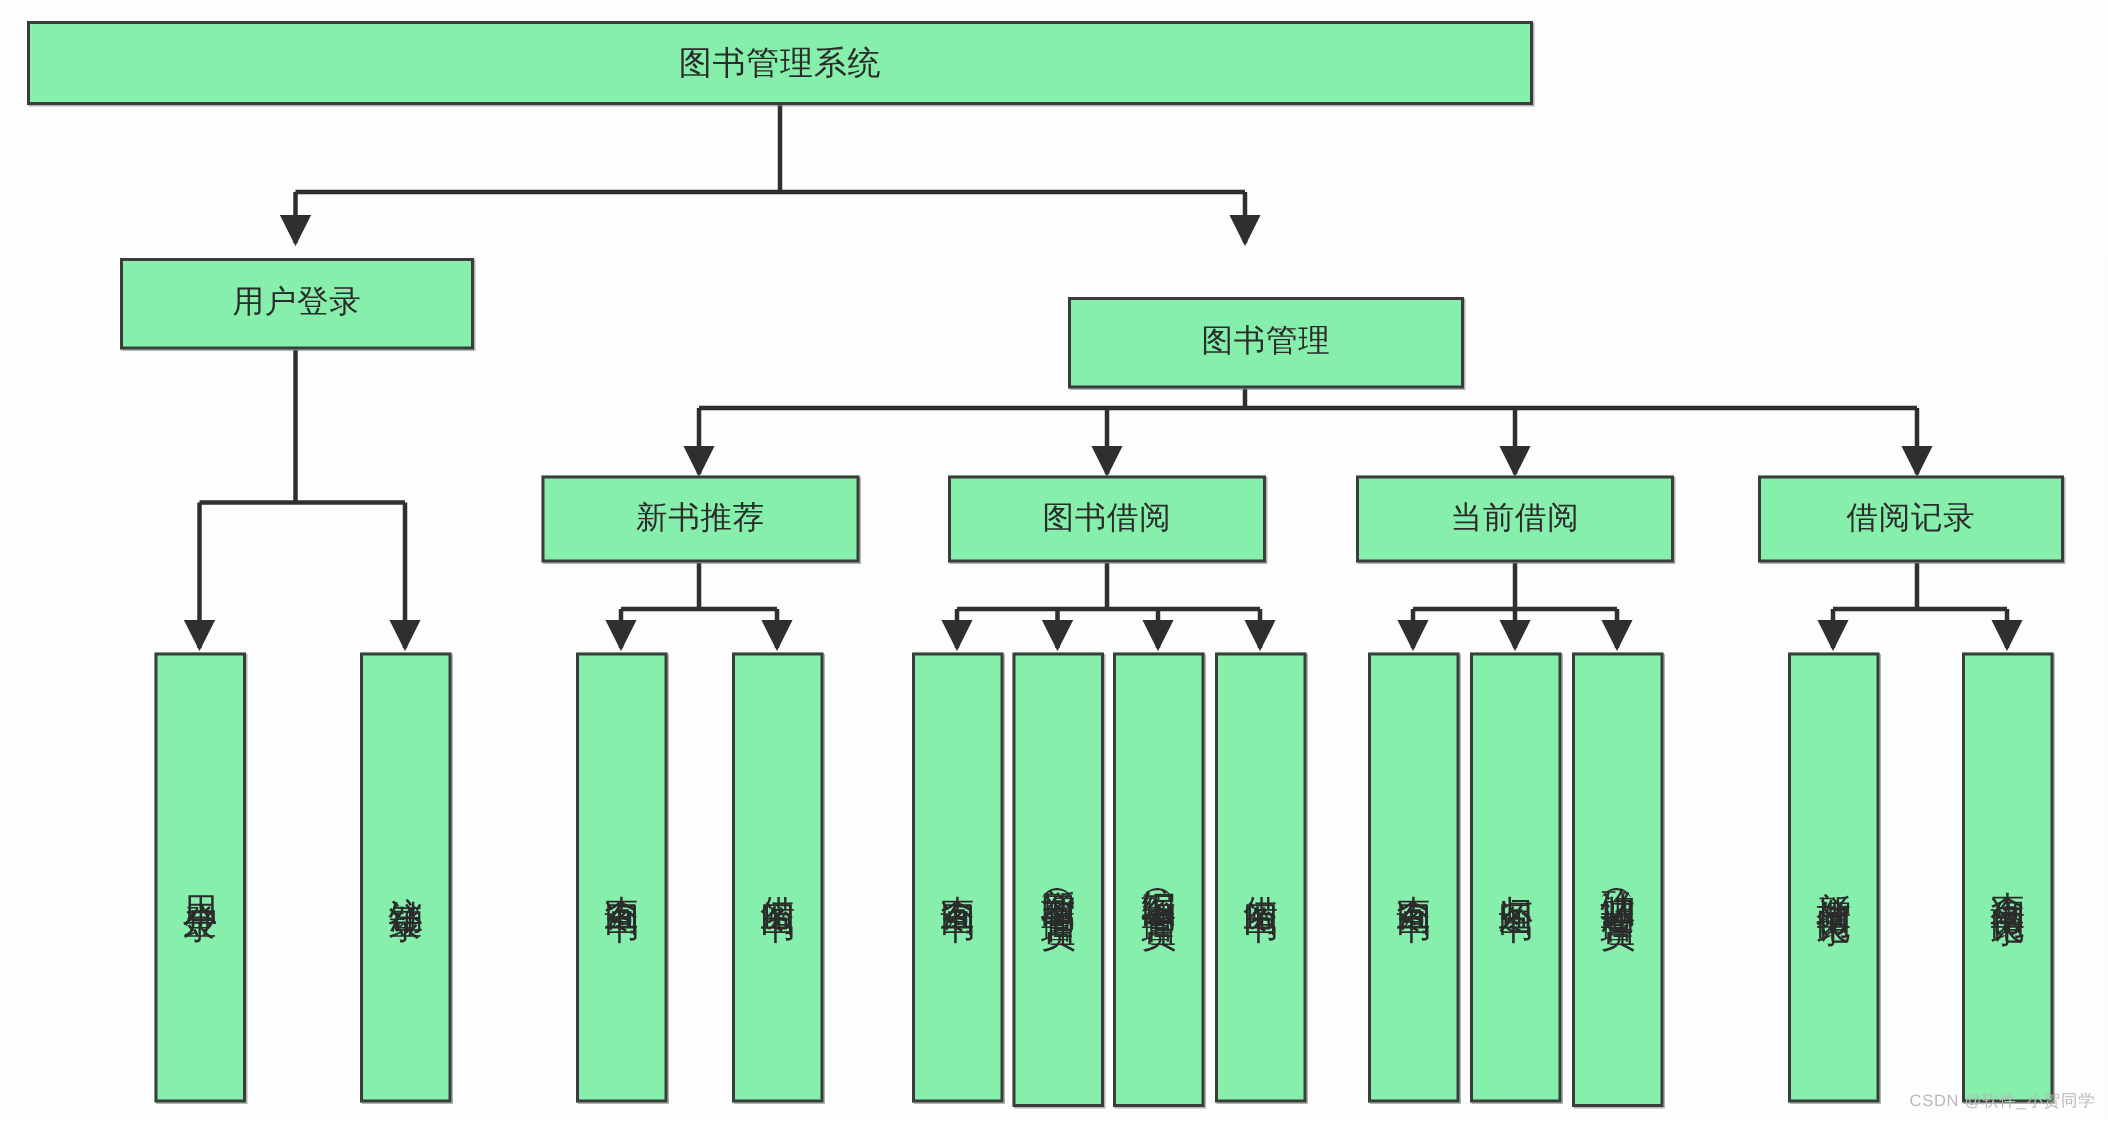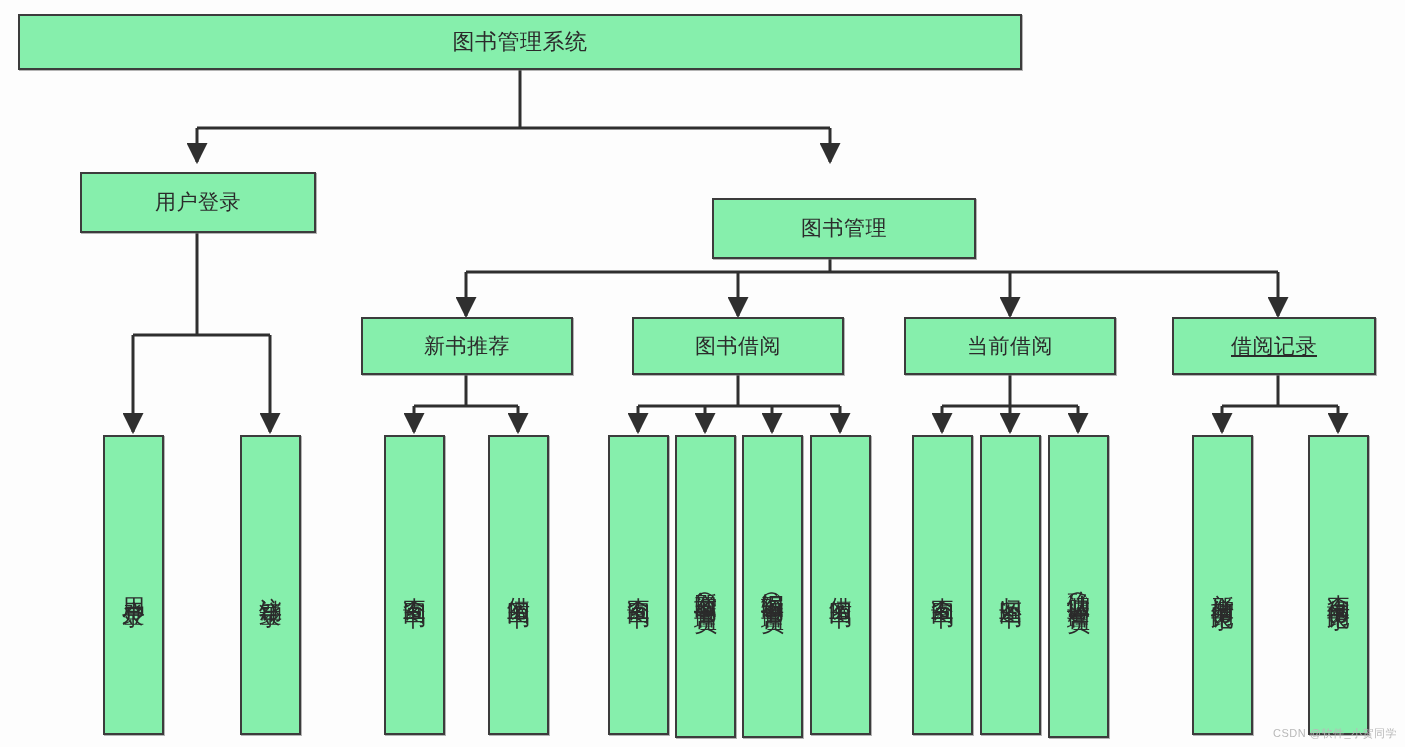--- a/index.html
+++ b/index.html
@@ -149,21 +149,21 @@
   </div>
 
   <div class="node h" style="left:361px; top:317px; width:212px; height:58px;">
     <span class="node-label">新书推荐</span>
   </div>
 
   <div class="node h" style="left:904px; top:317px; width:212px; height:58px;align-items:center;">
     <span class="node-label">当前借阅</span>
   </div>
 
-  <div class="node h" style="left:1172px; top:317px; width:204px; height:58px;text-decoration:underline;">
+  <div class="node h" style="left:1172px; top:317px; width:204px; height:58px;">
     <span class="node-label">借阅记录</span>
   </div>
 
   <div class="node v" style="left:103px; top:435px; width:61px; height:300px;">
     <span class="node-label">用户登录</span>
   </div>
 
   <div class="node v" style="left:240px; top:435px; width:61px; height:300px;">
     <span class="node-label">注销登录</span>
   </div>

